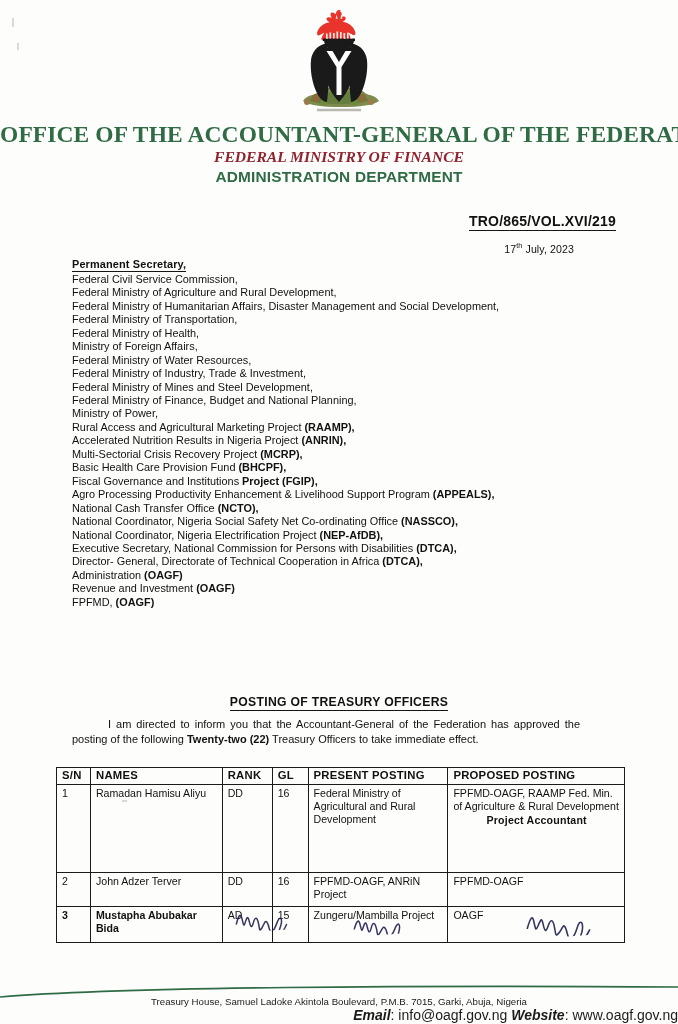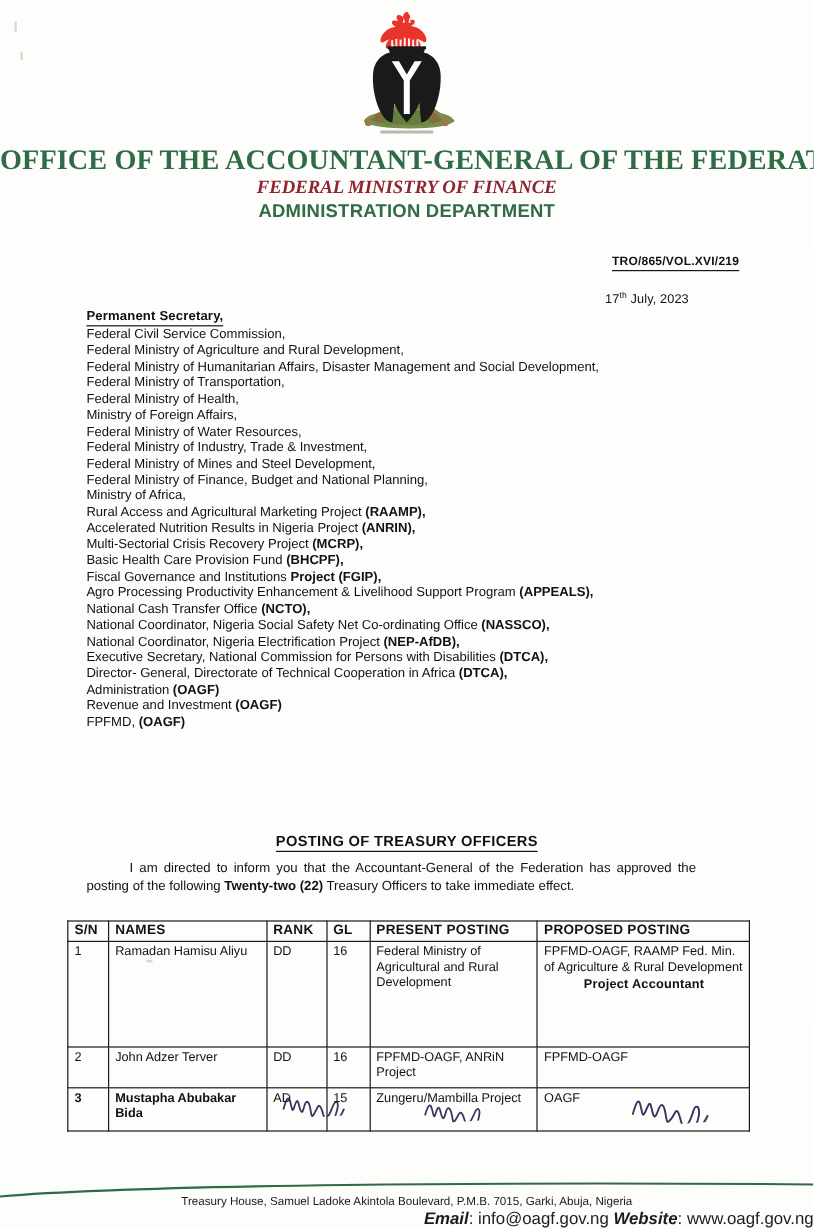--- a/index.html
+++ b/index.html
@@ -64,21 +64,21 @@
     margin-top: 3px;
     letter-spacing: .2px;
     line-height: 1.05;
   }
 
   
   .ref {
     position: absolute;
     top: 213px; right: 62px;
     font-weight: bold;
-    font-size: 10px;
+    font-size: 14px;
     letter-spacing: .2px;
     border-bottom: 1.6px solid #151515;
     padding-bottom: 1px;
     margin-left: 36px;
   }
   .date {
     position: absolute;
     top: 241px; right: 104px;
     font-size: 10.6px;
     letter-spacing: .1px;
@@ -281,21 +281,21 @@
       <span class="ln">Federal Civil Service Commission,</span>
       <span class="ln">Federal Ministry of Agriculture and Rural Development,</span>
       <span class="ln">Federal Ministry of Humanitarian Affairs, Disaster Management and Social Development,</span>
       <span class="ln">Federal Ministry of Transportation,</span>
       <span class="ln">Federal Ministry of Health,</span>
       <span class="ln">Ministry of Foreign Affairs,</span>
       <span class="ln">Federal Ministry of Water Resources,</span>
       <span class="ln">Federal Ministry of Industry, Trade &amp; Investment,</span>
       <span class="ln">Federal Ministry of Mines and Steel Development,</span>
       <span class="ln">Federal Ministry of Finance, Budget and National Planning,</span>
-      <span class="ln">Ministry of Africa,</span>
+      <span class="ln">Ministry of Power,</span>
     </div>
     <div>
       <span class="ln"><span>Rural Access and Agricultural Marketing Project </span><b>(RAAMP),</b></span>
       <span class="ln"><span>Accelerated Nutrition Results in Nigeria Project </span><b>(ANRIN),</b></span>
       <span class="ln"><span>Multi-Sectorial Crisis Recovery Project </span><b>(MCRP),</b></span>
       <span class="ln"><span>Basic Health Care Provision Fund </span><b>(BHCPF),</b></span>
       <span class="ln"><span>Fiscal Governance and Institutions </span><b>Project (FGIP),</b></span>
       <span class="ln"><span>Agro Processing Productivity Enhancement &amp; Livelihood Support Program </span><b>(APPEALS),</b></span>
       <span class="ln"><span>National Cash Transfer Office </span><b>(NCTO),</b></span>
       <span class="ln"><span>National Coordinator, Nigeria Social Safety Net Co-ordinating Office </span><b>(NASSCO),</b></span>

